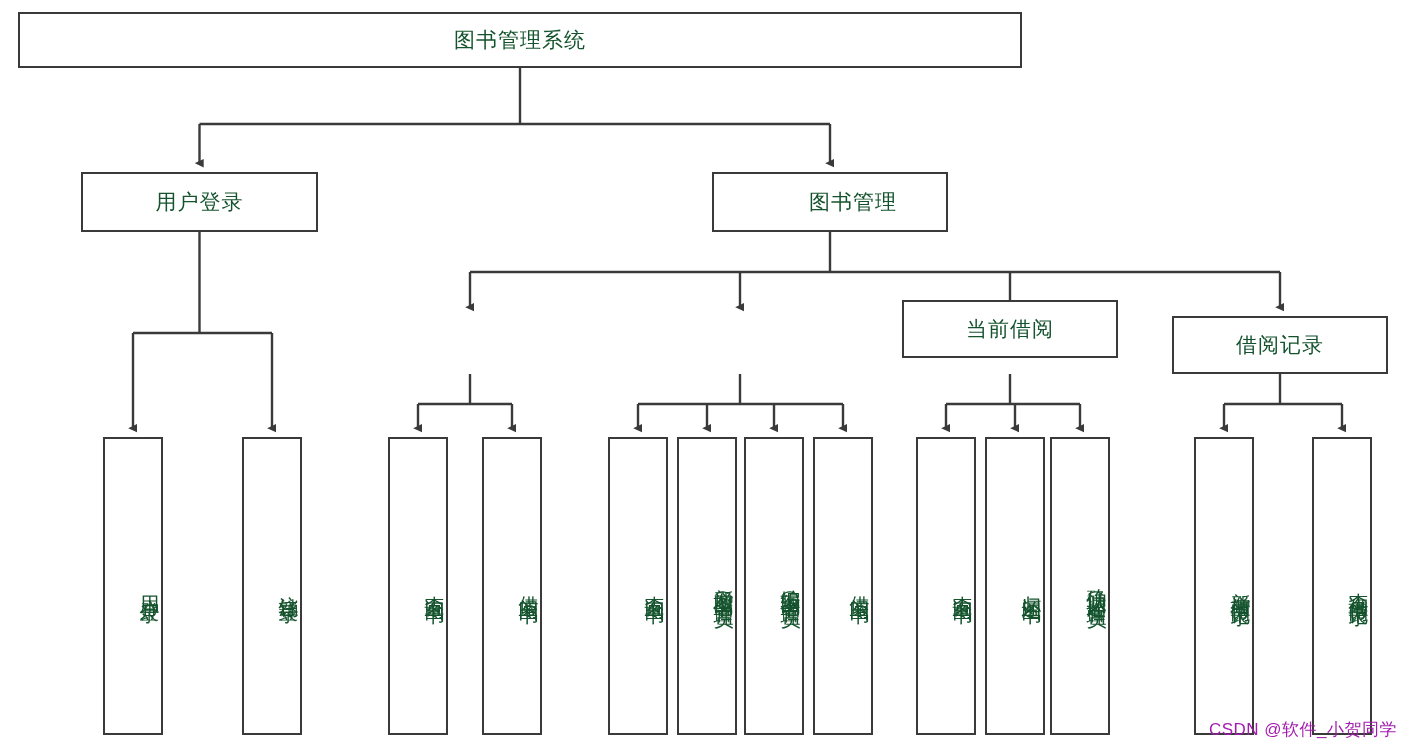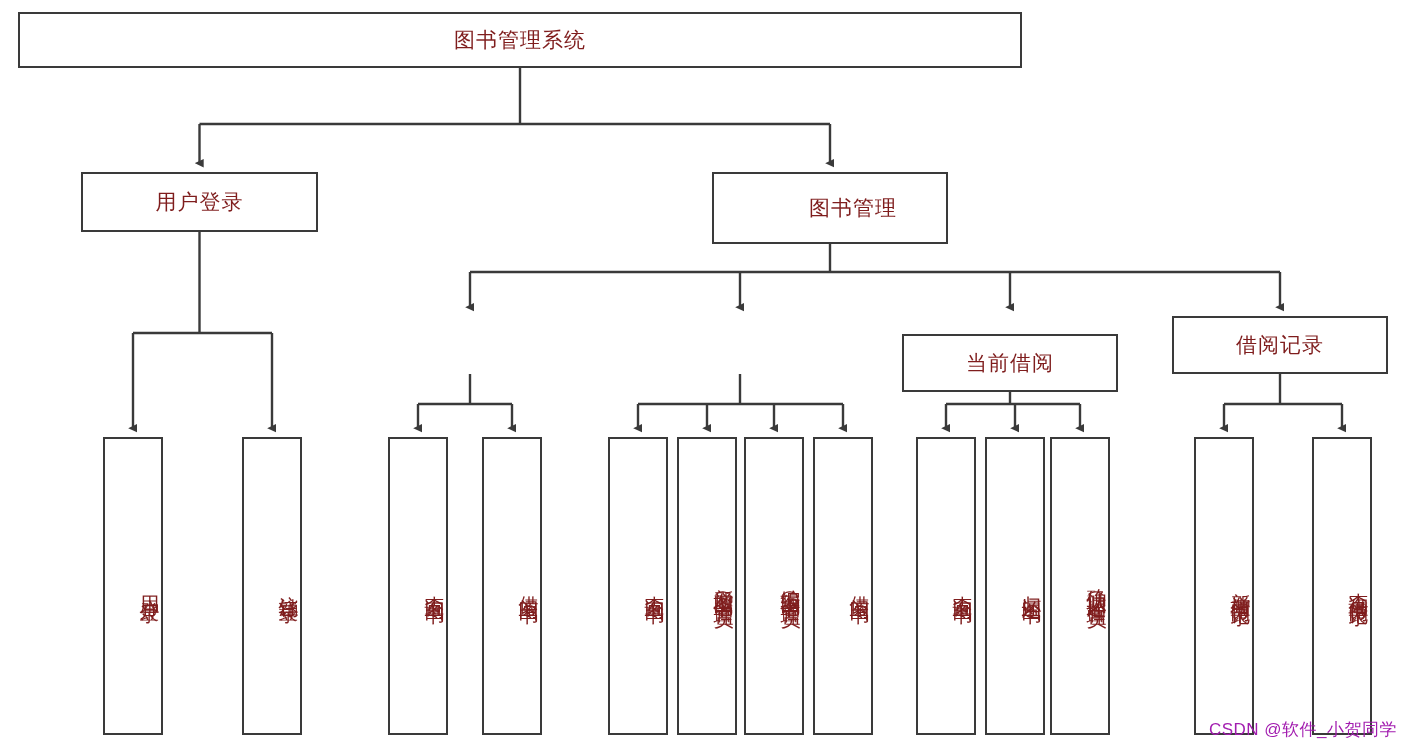--- a/index.html
+++ b/index.html
@@ -26,21 +26,21 @@
     pointer-events: none;
   }
   .node {
     position: absolute;
     box-sizing: border-box;
     background: #ffffff;
     border: 2px solid #3a3a3a;
     display: flex;
     align-items: center;
     justify-content: center;
-    color: #7f1d1d;
+    color: #14532d;
     line-height: 1.15;
     text-align: center;
   }
   .node.h {
     font-size: 21px;
     letter-spacing: 1px;
   }
   .node.v {
     writing-mode: vertical-rl;
     text-orientation: upright;
@@ -111,30 +111,30 @@
         <path d="M1224,404 L1342,404"></path>
         <path d="M1224,404 L1224,428" marker-end="url(#arrow)"></path>
         <path d="M1342,404 L1342,428" marker-end="url(#arrow)"></path>
       </g>
   </svg>
 
   <div class="node h" style="left: 18px; top: 12px; width: 1004px; height: 56px;">图书管理系统</div>
 
   <div class="node h" style="left: 81px; top: 172px; width: 237px; height: 60px;">用户登录</div>
 
-  <div class="node h" style="left: 712px; top: 172px; width: 236px; height: 72px; padding-left: 46px;">图书管理</div>
+  <div class="node h" style="left: 712px; top: 172px; width: 236px; height: 60px; padding-left: 46px;">图书管理</div>
 
   <div class="node v" style="left: 103px; top: 437px; width: 60px; height: 298px;">
       <span class="vtext">用户登录</span>
     </div>
   <div class="node v" style="left: 242px; top: 437px; width: 60px; height: 298px;">
       <span class="vtext">注销登录</span>
     </div>
 
-  <div class="node h" style="left: 902px; top: 334px; width: 216px; height: 58px;">当前借阅</div>
+  <div class="node h" style="left: 902px; top: 300px; width: 216px; height: 58px;">当前借阅</div>
   <div class="node h" style="left: 1172px; top: 316px; width: 216px; height: 58px; font-family: Liberation Serif, serif;">借阅记录</div>
 
   <div class="node v" style="left: 388px; top: 437px; width: 60px; height: 298px;">
       <span class="vtext">查询图书</span>
     </div>
   <div class="node v" style="left: 482px; top: 437px; width: 60px; height: 298px;">
       <span class="vtext">借阅图书</span>
     </div>
 
   <div class="node v" style="left: 608px; top: 437px; width: 60px; height: 298px;">

